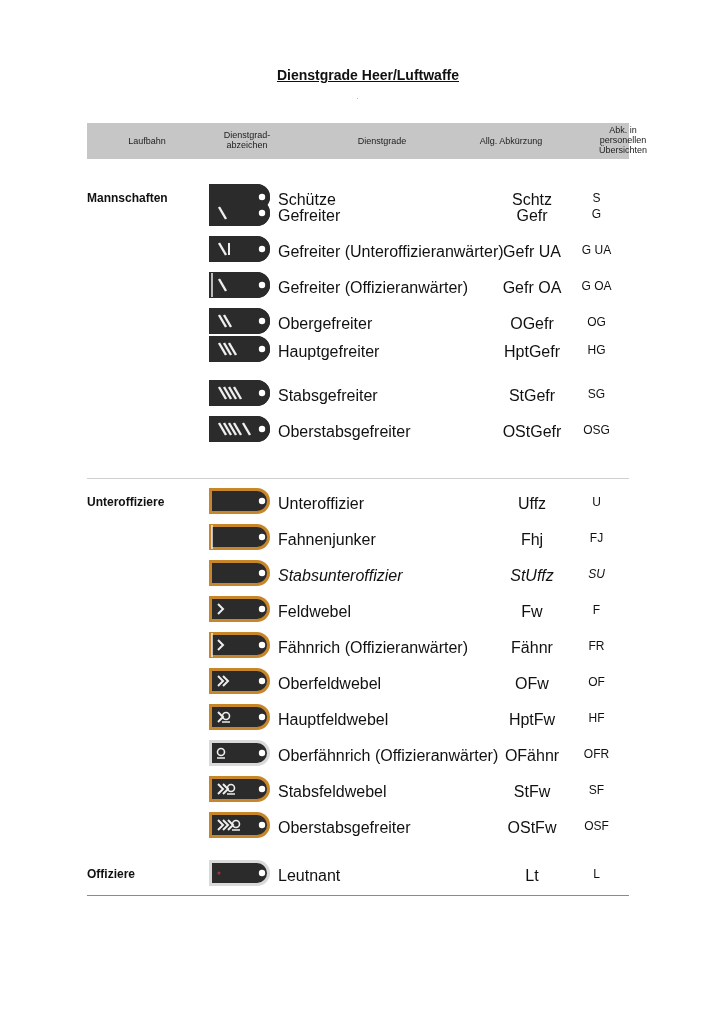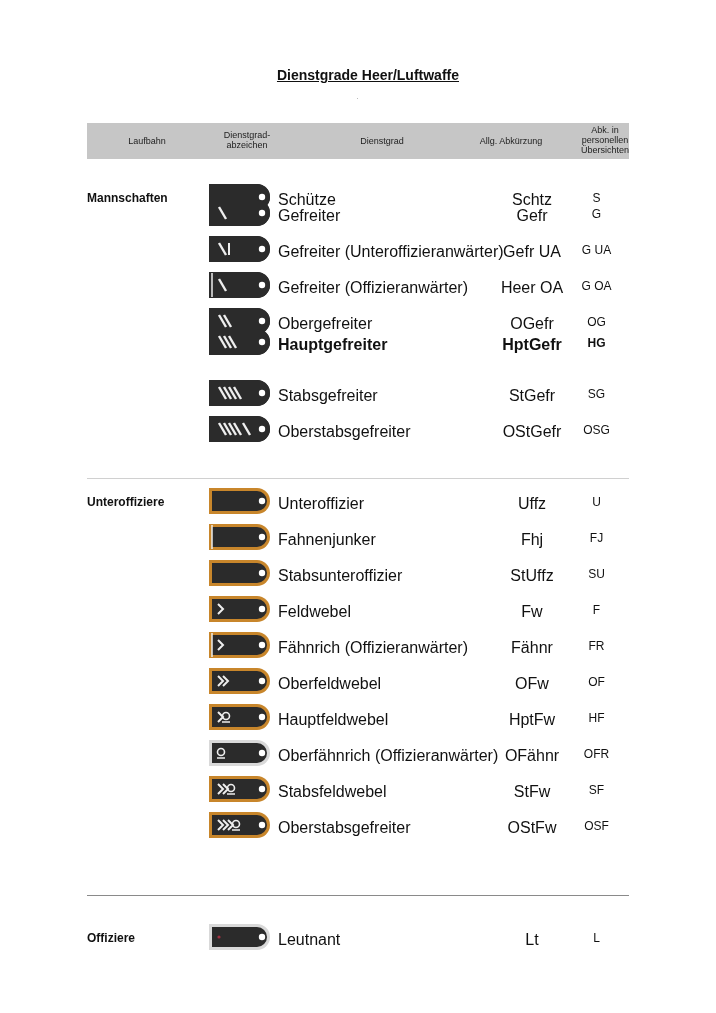--- a/index.html
+++ b/index.html
@@ -14,21 +14,21 @@
 
   .header {
     position: absolute; left: 87px; top: 123px; width: 542px; height: 36px;
     background: #c6c6c6; font-size: 9px; color: #222;
   }
   .header div { position: absolute; text-align: center; line-height: 10px; }
   .h-laufbahn { left: 0; width: 120px; top: 13px; }
   .h-abzeichen { left: 120px; width: 80px; top: 7px; }
   .h-dienstgrad { left: 190px; width: 210px; top: 13px; }
   .h-abk { left: 384px; width: 80px; top: 13px; }
-  .h-pers { left: 488px; width: 60px; top: 2px; }
+  .h-pers { left: 506px; width: 60px; top: 2px; }
 
   .row { position: absolute; left: 87px; width: 542px; height: 34px; }
   .group-label { position: absolute; left: 0; top: 11px; font-size: 12px; font-weight: bold; }
   .badge { position: absolute; left: 120px; top: 2px; width: 66px; height: 30px; }
   .rank { position: absolute; left: 191px; top: 11px; font-size: 16px; }
   .abk { position: absolute; left: 405px; width: 80px; top: 11px; font-size: 16px; text-align: center; }
   .pers { position: absolute; left: 482px; width: 55px; top: 11px; font-size: 12px; text-align: center; }
 
   .divider { position: absolute; left: 87px; width: 542px; height: 1px; }
   .div1 { top: 478px; background: #d0d0d0; }
@@ -39,21 +39,21 @@
 
 <div class="title">Dienstgrade Heer/Luftwaffe</div>
 <div class="dot"></div>
 
 <div class="header">
   <div class="h-laufbahn">Laufbahn</div>
   <div class="h-abzeichen">
     <span>Dienstgrad-</span><br>
     <span>abzeichen</span>
   </div>
-  <div class="h-dienstgrad">Dienstgrad</div>
+  <div class="h-dienstgrad">Dienstgrade</div>
   <div class="h-abk">Allg. Abkürzung</div>
   <div class="h-pers">
     <span>Abk. in</span><br>
     <span>personellen</span><br>
     <span>Übersichten</span>
   </div>
 </div>
 
 <div id="rows">
     <div class="row" style="top: 160px; margin-top: 20px;">
@@ -92,36 +92,36 @@
     </div>
     <div class="row" style="top: 268px;">
       <div class="badge"><svg width="66" height="30" viewBox="0 0 66 30">
           <path d="M2 2 H50 A13 13 0 0 1 50 28 H2 Z" fill="#2b2b2b"></path>
           <path d="M2 2 H50 A13 13 0 0 1 50 28 H2 Z" fill="#2b2b2b"></path>
           <circle cx="55" cy="15" r="3.2" fill="#fff"></circle>
           <line x1="12" y1="9" x2="19" y2="21" stroke="#eee" stroke-width="2.4"></line>
           <line x1="5" y1="3" x2="5" y2="27" stroke="#eee" stroke-width="1.5"></line>
         </svg></div>
       <div class="rank">Gefreiter (Offizieranwärter)</div>
-      <div class="abk">Heer OA</div>
+      <div class="abk">Gefr OA</div>
       <div class="pers">G OA</div>
     </div>
     <div class="row" style="top: 304px;">
       <div class="badge"><svg width="66" height="30" viewBox="0 0 66 30">
           <path d="M2 2 H50 A13 13 0 0 1 50 28 H2 Z" fill="#2b2b2b"></path>
           <path d="M2 2 H50 A13 13 0 0 1 50 28 H2 Z" fill="#2b2b2b"></path>
           <circle cx="55" cy="15" r="3.2" fill="#fff"></circle>
           <line x1="12" y1="9" x2="19" y2="21" stroke="#eee" stroke-width="2.4"></line>
           <line x1="17" y1="9" x2="24" y2="21" stroke="#eee" stroke-width="2.4"></line>
         </svg></div>
       <div class="rank">Obergefreiter</div>
       <div class="abk">OGefr</div>
       <div class="pers">OG</div>
     </div>
-    <div class="row" style="top: 325px; font-weight: bold;">
+    <div class="row" style="top: 332px;">
       <div class="badge"><svg width="66" height="30" viewBox="0 0 66 30">
           <path d="M2 2 H50 A13 13 0 0 1 50 28 H2 Z" fill="#2b2b2b"></path>
           <path d="M2 2 H50 A13 13 0 0 1 50 28 H2 Z" fill="#2b2b2b"></path>
           <circle cx="55" cy="15" r="3.2" fill="#fff"></circle>
           <line x1="12" y1="9" x2="19" y2="21" stroke="#eee" stroke-width="2.4"></line>
           <line x1="17" y1="9" x2="24" y2="21" stroke="#eee" stroke-width="2.4"></line>
           <line x1="22" y1="9" x2="29" y2="21" stroke="#eee" stroke-width="2.4"></line>
         </svg></div>
       <div class="rank">Hauptgefreiter</div>
       <div class="abk">HptGefr</div>
@@ -171,21 +171,21 @@
       <div class="badge"><svg width="66" height="30" viewBox="0 0 66 30">
           <path d="M2 2 H50 A13 13 0 0 1 50 28 H2 Z" fill="#c8862b"></path>
           <path d="M5 5 H50 A10 10 0 0 1 50 25 H5 Z" fill="#2b2b2b"></path>
           <circle cx="55" cy="15" r="3.2" fill="#fff"></circle>
           <line x1="5" y1="3" x2="5" y2="27" stroke="#eee" stroke-width="1.5"></line>
         </svg></div>
       <div class="rank">Fahnenjunker</div>
       <div class="abk">Fhj</div>
       <div class="pers">FJ</div>
     </div>
-    <div class="row" style="top: 556px;">
+    <div class="row" style="top: 556px; font-style: italic;">
       <div class="badge"><svg width="66" height="30" viewBox="0 0 66 30">
           <path d="M2 2 H50 A13 13 0 0 1 50 28 H2 Z" fill="#c8862b"></path>
           <path d="M5 5 H50 A10 10 0 0 1 50 25 H5 Z" fill="#2b2b2b"></path>
           <circle cx="55" cy="15" r="3.2" fill="#fff"></circle>
         </svg></div>
       <div class="rank">Stabsunteroffizier</div>
       <div class="abk">StUffz</div>
       <div class="pers">SU</div>
     </div>
     <div class="row" style="top: 592px;">
@@ -270,21 +270,21 @@
           <polyline points="11,10 16,15 11,20" fill="none" stroke="#eee" stroke-width="2"></polyline>
           <polyline points="16,10 21,15 16,20" fill="none" stroke="#eee" stroke-width="2"></polyline>
           <polyline points="21,10 26,15 21,20" fill="none" stroke="#eee" stroke-width="2"></polyline>
           <circle cx="29" cy="14" r="3.5" fill="none" stroke="#eee" stroke-width="1.6"></circle>
           <line x1="25" y1="20" x2="33" y2="20" stroke="#eee" stroke-width="1.5"></line>
         </svg></div>
       <div class="rank">Oberstabsgefreiter</div>
       <div class="abk">OStFw</div>
       <div class="pers">OSF</div>
     </div>
-    <div class="row" style="top: 920px;">
+    <div class="row" style="top: 856px;">
       <div class="group-label">Offiziere</div>
       <div class="badge"><svg width="66" height="30" viewBox="0 0 66 30">
           <path d="M2 2 H50 A13 13 0 0 1 50 28 H2 Z" fill="#d9d9d9"></path>
           <path d="M5 5 H50 A10 10 0 0 1 50 25 H5 Z" fill="#2b2b2b"></path>
           <circle cx="55" cy="15" r="3.2" fill="#fff"></circle>
           <circle cx="12" cy="15" r="1.6" fill="#a03040"></circle>
         </svg></div>
       <div class="rank">Leutnant</div>
       <div class="abk">Lt</div>
       <div class="pers">L</div>

